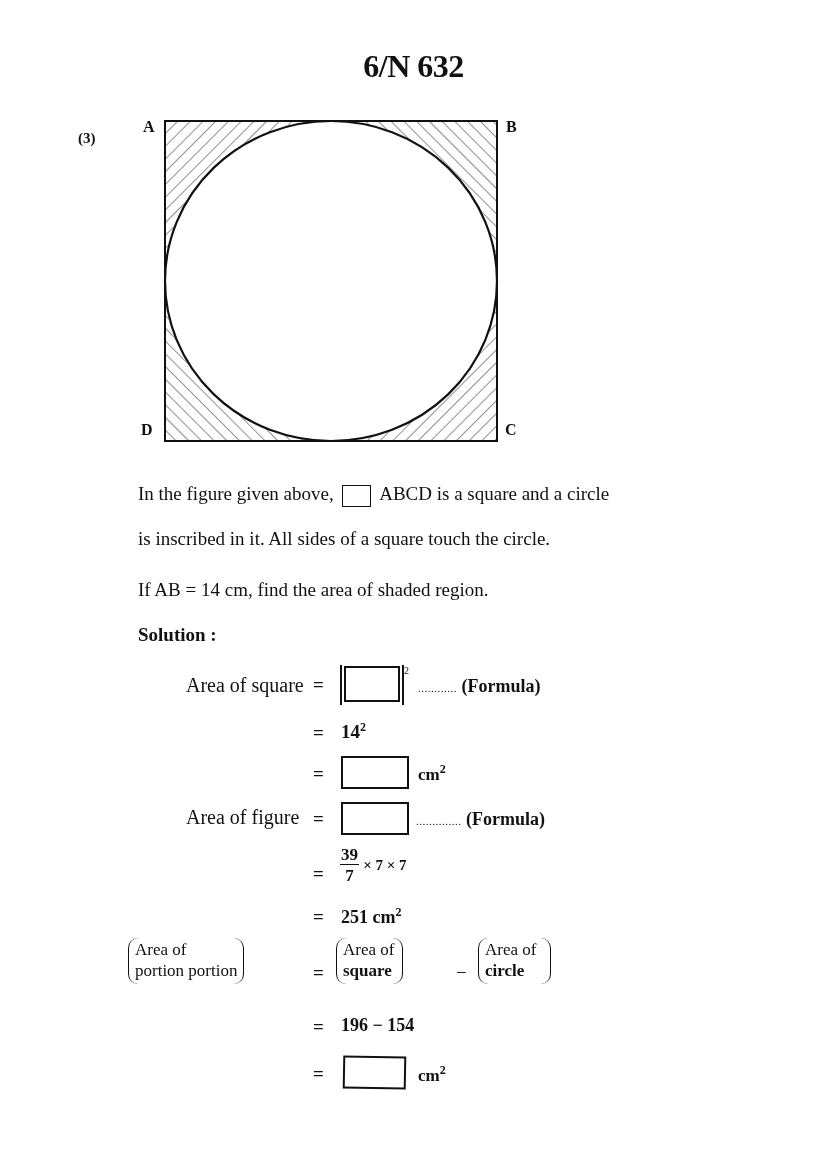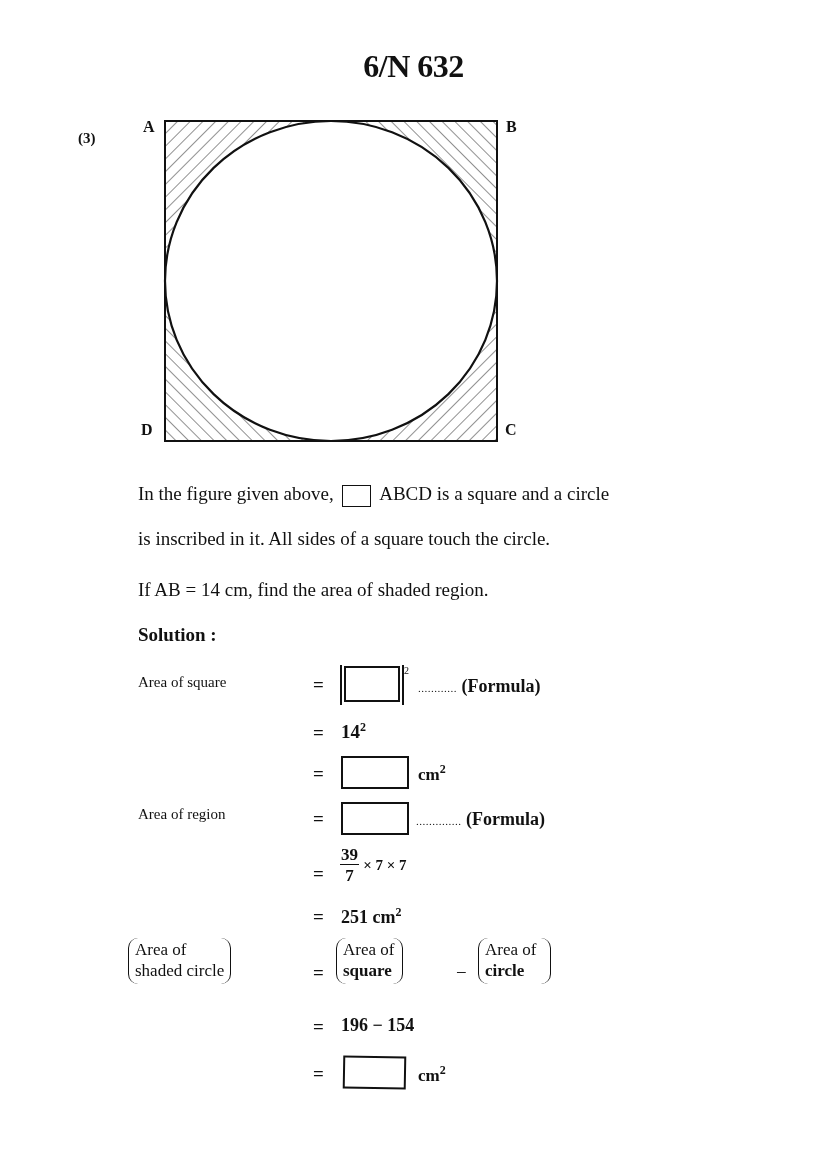--- a/index.html
+++ b/index.html
@@ -16,21 +16,21 @@
   }
   .qnum { left: 78px; top: 130px; font-size: 15px; font-weight: bold; }
   .vlabel { font-size: 16px; font-weight: bold; }
   .para { font-size: 19px; line-height: 1; white-space: nowrap; }
   .bold { font-weight: bold; }
   .box {
     display: inline-block; border: 2px solid #111; box-sizing: border-box;
     vertical-align: middle; background: #fff;
   }
   .eq { font-size: 19px; font-weight: bold; }
-  .label { font-size: 15px; }
+  .label { font-size: 20px; margin-left: 48px; }
   sup { font-size: 12px; }
   .frac { display: inline-flex; flex-direction: column; align-items: center; vertical-align: middle; line-height: 1; }
   .frac .num { border-bottom: 1.5px solid #111; padding: 0 1px 1px; }
   .frac .den { padding-top: 2px; }
   .paren {
     display: inline-block; border-left: 1.5px solid #111; border-right: 1.5px solid #111;
     border-radius: 10px; padding: 0 8px; line-height: 1.25; font-size: 17px;
   }
 </style>
 </head>
@@ -97,21 +97,21 @@
 <div class="abs eq" style="left:341px; top:720px;">
   <span>14</span><sup>2</sup>
 </div>
 
 <div class="abs eq" style="left:313px; top:763px;">=</div>
 <span class="abs box" style="left:341px; top:756px; width:68px; height:33px;"></span>
 <div class="abs eq" style="left:418px; top:762px; font-size:17px;">
   <span>cm</span><sup>2</sup>
 </div>
 
-<div class="abs label" style="left:138px; top:806px;">Area of region</div>
+<div class="abs label" style="left:138px; top:806px;">Area of figure</div>
 <div class="abs eq" style="left:313px; top:808px;">=</div>
 <span class="abs box" style="left:341px; top:802px; width:68px; height:33px;"></span>
 <div class="abs" style="left:416px; top:809px; font-size:18px;">
   <span style="font-size:11px; letter-spacing:0.5px;">..............</span>
   <span class="bold">(Formula)</span>
 </div>
 
 <div class="abs eq" style="left:313px; top:863px;">=</div>
 <div class="abs eq" style="left:340px; top:846px; font-size:17px;">
   <span class="frac">
@@ -122,21 +122,21 @@
 </div>
 
 <div class="abs eq" style="left:313px; top:906px;">=</div>
 <div class="abs eq" style="left:341px; top:905px; font-size:18px;">
   <span>251 cm</span><sup>2</sup>
 </div>
 
 <div class="abs" style="left:128px; top:938px;">
   <span class="paren" style="padding:1px 6px 2px 6px;">
     <span style="display:block;">Area of</span>
-    <span style="display:block;">shaded circle</span>
+    <span style="display:block;">portion portion</span>
   </span>
 </div>
 <div class="abs eq" style="left:313px; top:962px;">=</div>
 <div class="abs" style="left:336px; top:938px;">
   <span class="paren" style="padding:1px 8px 2px 6px;">
     <span style="display:block;">Area of</span>
     <span class="bold" style="display:block;">square</span>
   </span>
 </div>
 <div class="abs eq" style="left:456px; top:962px; font-weight:normal;">−</div>

